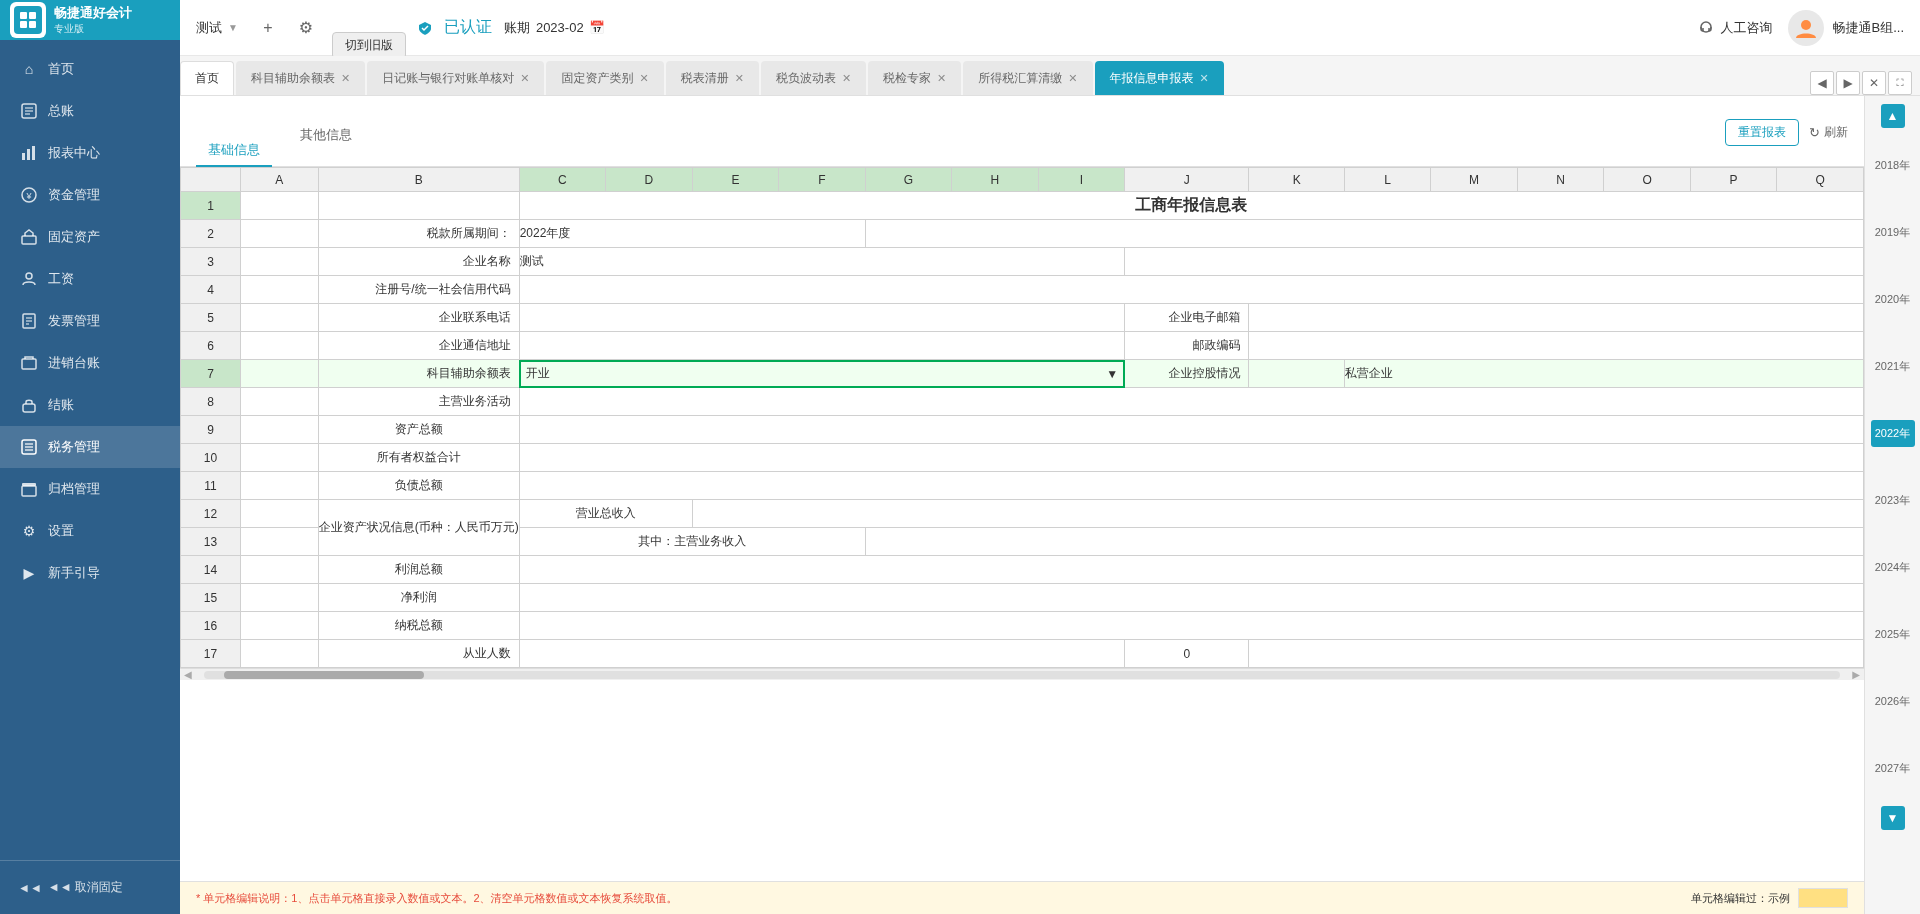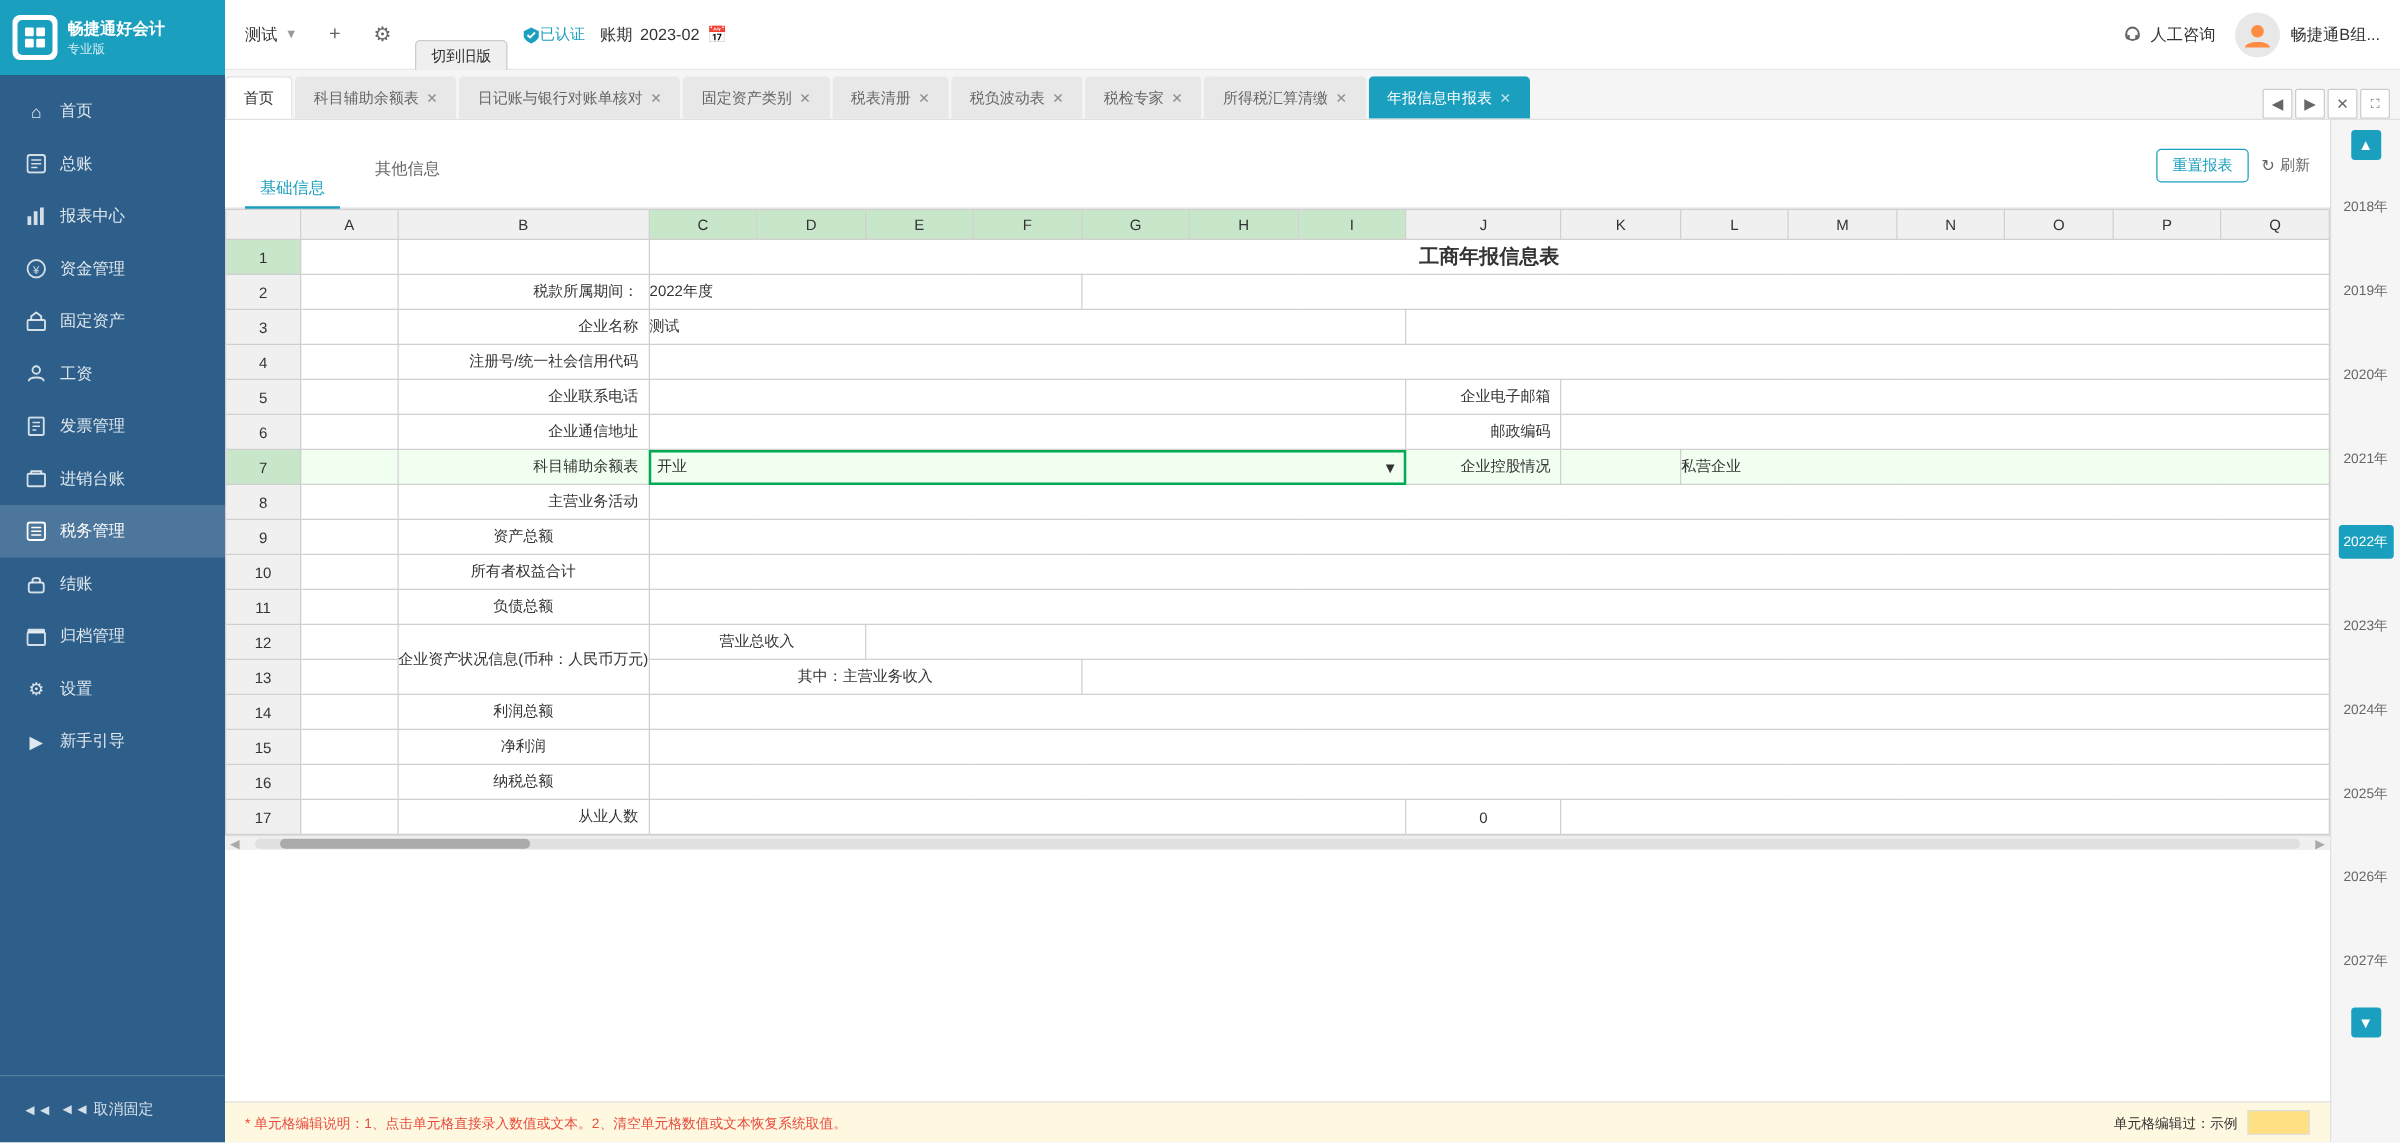--- a/index.html
+++ b/index.html
@@ -3,40 +3,40 @@
   <meta charset="utf-8">
   <style>
     * { box-sizing: border-box; margin: 0; padding: 0; }
     body { font-family: 'Microsoft YaHei', Arial, sans-serif; font-size: 12px; background: #f0f2f5; overflow: hidden; width: 1920px; height: 914px; }
 
     
     .app-container { display: flex; height: 914px; width: 1920px; }
 
     
     .sidebar { width: 180px; background: #2d5f8a; display: flex; flex-direction: column; flex-shrink: 0; }
-    .sidebar-header { background: #1a9fbe; padding: 12px 10px; display: flex; align-items: center; gap: 8px; height: 60px; }
+    .sidebar-header { background: #1a9fbe; padding: 12px 10px; display: flex; align-items: center; gap: 8px; height: 40px; }
     .sidebar-logo { width: 36px; height: 36px; background: white; border-radius: 6px; display: flex; align-items: center; justify-content: center; }
     .sidebar-logo-inner { width: 28px; height: 28px; background: #1a9fbe; border-radius: 4px; display: flex; align-items: center; justify-content: center; }
     .sidebar-nav { flex: 1; padding: 8px 0; overflow-y: auto; }
     .nav-item { display: flex; align-items: center; gap: 10px; padding: 12px 20px; color: rgba(255,255,255,0.85); cursor: pointer; font-size: 13px; }
     .nav-item.active { background: rgba(255,255,255,0.15); color: white; }
     .nav-icon { width: 18px; height: 18px; display: flex; align-items: center; justify-content: center; font-size: 14px; }
     .sidebar-bottom { padding: 10px; border-top: 1px solid rgba(255,255,255,0.2); }
     .cancel-fixed { display: flex; align-items: center; gap: 6px; color: rgba(255,255,255,0.8); cursor: pointer; font-size: 12px; padding: 8px; }
 
     
     .main-area { flex: 1; display: flex; flex-direction: column; overflow: hidden; }
 
     
     .top-bar { height: 56px; background: white; display: flex; align-items: center; padding: 0 16px; gap: 12px; border-bottom: 1px solid #e8e8e8; }
     .company-selector { display: flex; align-items: center; gap: 6px; font-size: 13px; color: #333; cursor: pointer; }
     .top-bar-actions { display: flex; align-items: center; gap: 10px; margin-left: 4px; }
     .icon-btn { width: 28px; height: 28px; display: flex; align-items: center; justify-content: center; cursor: pointer; color: #666; font-size: 16px; border-radius: 4px; }
     .switch-btn { border: 1px solid #ccc; padding: 4px 12px; border-radius: 4px; color: #333; font-size: 12px; cursor: pointer; margin-top: 36px; }
-    .verified-badge { display: flex; align-items: center; gap: 0; color: #1a9fbe; font-size: 12px; }
+    .verified-badge { display: flex; align-items: center; gap: 12px; color: #1a9fbe; font-size: 16px; }
     .period-info { display: flex; align-items: center; gap: 6px; color: #333; font-size: 13px; }
     .top-bar-right { margin-left: auto; display: flex; align-items: center; gap: 16px; }
     .service-btn { display: flex; align-items: center; gap: 6px; color: #333; font-size: 13px; cursor: pointer; }
     .user-avatar { width: 36px; height: 36px; border-radius: 50%; background: #e8e8e8; overflow: hidden; display: flex; align-items: center; justify-content: center; }
     .user-info { display: flex; align-items: center; gap: 8px; cursor: pointer; }
     .user-name { font-size: 13px; color: #333; }
 
     
     .tab-bar { height: 40px; background: #f5f5f5; display: flex; align-items: flex-end; border-bottom: 1px solid #e0e0e0; overflow: hidden; }
     .tab-item { height: 34px; padding: 0 14px; display: flex; align-items: center; gap: 6px; font-size: 12px; color: #666; cursor: pointer; border: 1px solid transparent; border-bottom: none; margin-right: 2px; background: #e8e8e8; border-radius: 4px 4px 0 0; white-space: nowrap; }
@@ -177,39 +177,39 @@
       </div>
       <div class="nav-item">
         <span class="nav-icon">
           <svg width="16" height="16" viewBox="0 0 16 16">
               <rect x="1" y="4" width="14" height="10" rx="1" fill="none" stroke="rgba(255,255,255,0.8)" stroke-width="1.5"></rect>
               <polyline points="4,4 4,2 12,2 12,4" fill="none" stroke="rgba(255,255,255,0.8)" stroke-width="1.5"></polyline>
             </svg>
         </span>
         <span>进销台账</span>
       </div>
+      <div class="nav-item">
+        <span class="nav-icon">
+          <svg width="16" height="16" viewBox="0 0 16 16">
+              <rect x="2" y="7" width="12" height="8" rx="2" fill="none" stroke="rgba(255,255,255,0.8)" stroke-width="1.5"></rect>
+              <path d="M5,7 V5 C5,2.8 11,2.8 11,5 V7" fill="none" stroke="rgba(255,255,255,0.8)" stroke-width="1.5"></path>
+            </svg>
+        </span>
+        <span>结账</span>
+      </div>
       <div class="nav-item active">
         <span class="nav-icon">
           <svg width="16" height="16" viewBox="0 0 16 16">
               <rect x="1" y="1" width="14" height="14" rx="2" fill="none" stroke="white" stroke-width="1.5"></rect>
               <line x1="4" y1="5" x2="12" y2="5" stroke="white" stroke-width="1.2"></line>
               <line x1="4" y1="8" x2="12" y2="8" stroke="white" stroke-width="1.2"></line>
               <line x1="4" y1="11" x2="12" y2="11" stroke="white" stroke-width="1.2"></line>
             </svg>
         </span>
         <span>税务管理</span>
-      </div>
-      <div class="nav-item">
-        <span class="nav-icon">
-          <svg width="16" height="16" viewBox="0 0 16 16">
-              <rect x="2" y="7" width="12" height="8" rx="2" fill="none" stroke="rgba(255,255,255,0.8)" stroke-width="1.5"></rect>
-              <path d="M5,7 V5 C5,2.8 11,2.8 11,5 V7" fill="none" stroke="rgba(255,255,255,0.8)" stroke-width="1.5"></path>
-            </svg>
-        </span>
-        <span>结账</span>
       </div>
       <div class="nav-item">
         <span class="nav-icon">
           <svg width="16" height="16" viewBox="0 0 16 16">
               <rect x="1" y="5" width="14" height="10" rx="1" fill="none" stroke="rgba(255,255,255,0.8)" stroke-width="1.5"></rect>
               <rect x="1" y="2" width="14" height="3" rx="1" fill="rgba(255,255,255,0.8)"></rect>
             </svg>
         </span>
         <span>归档管理</span>
       </div>

